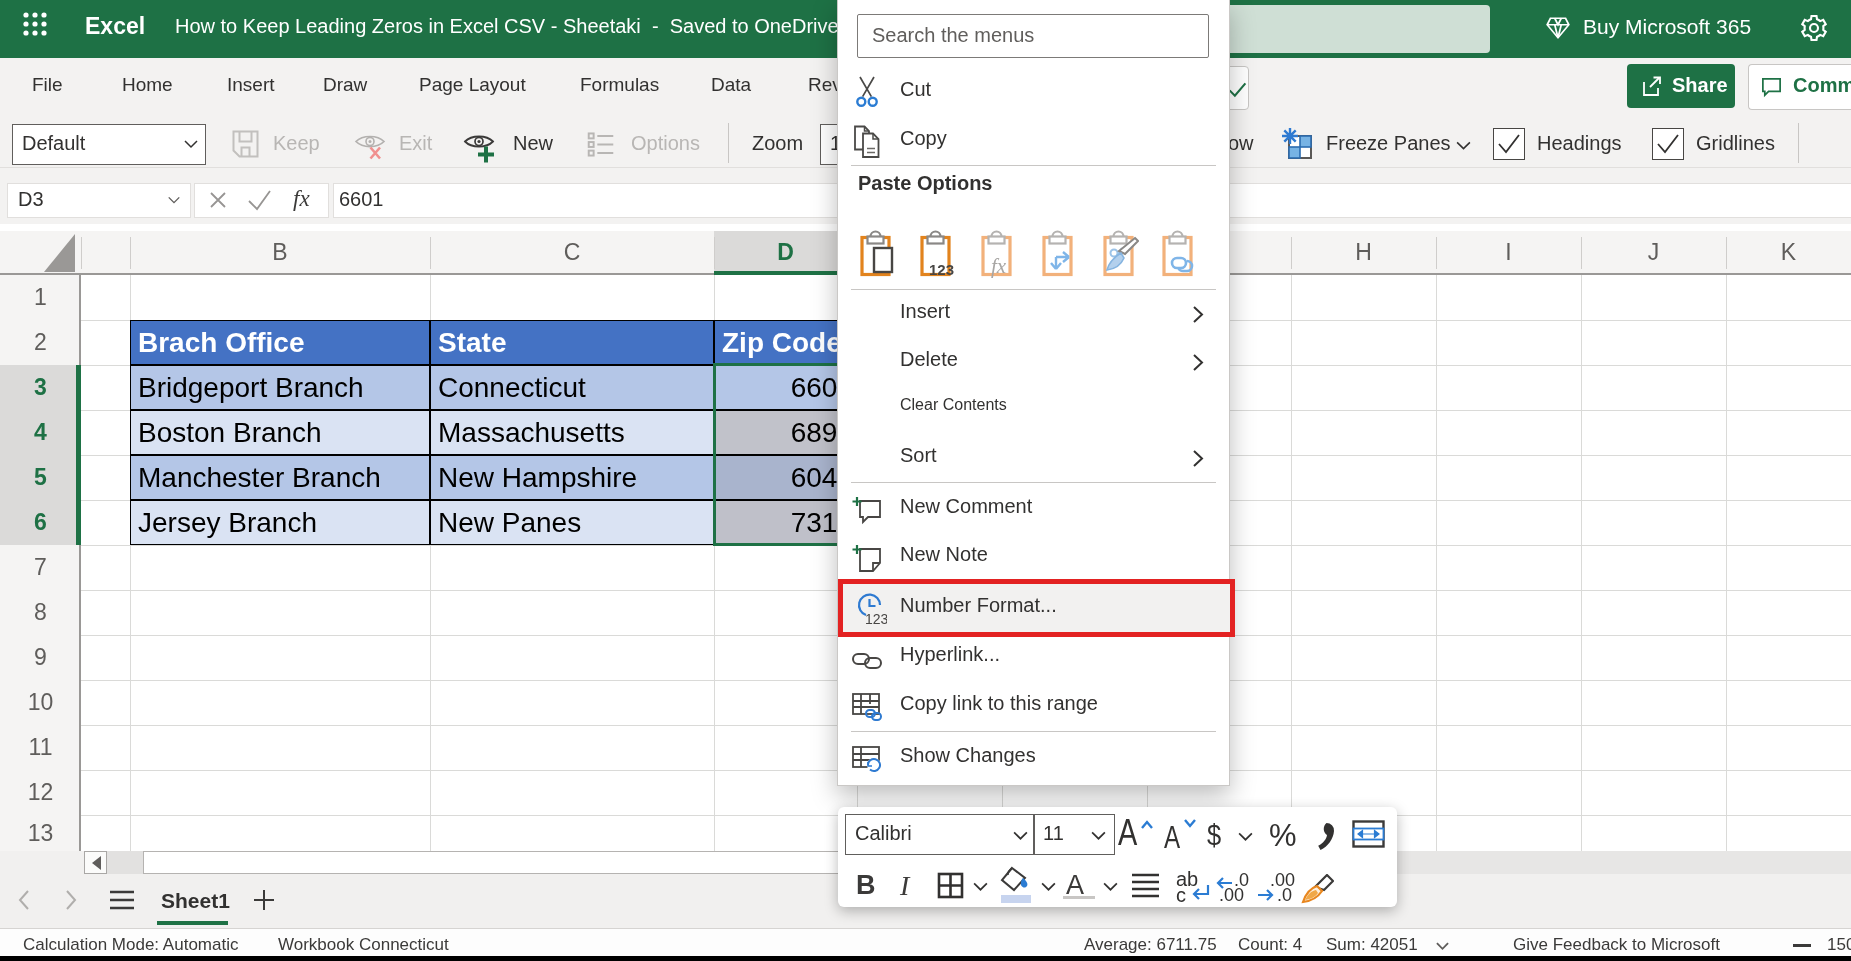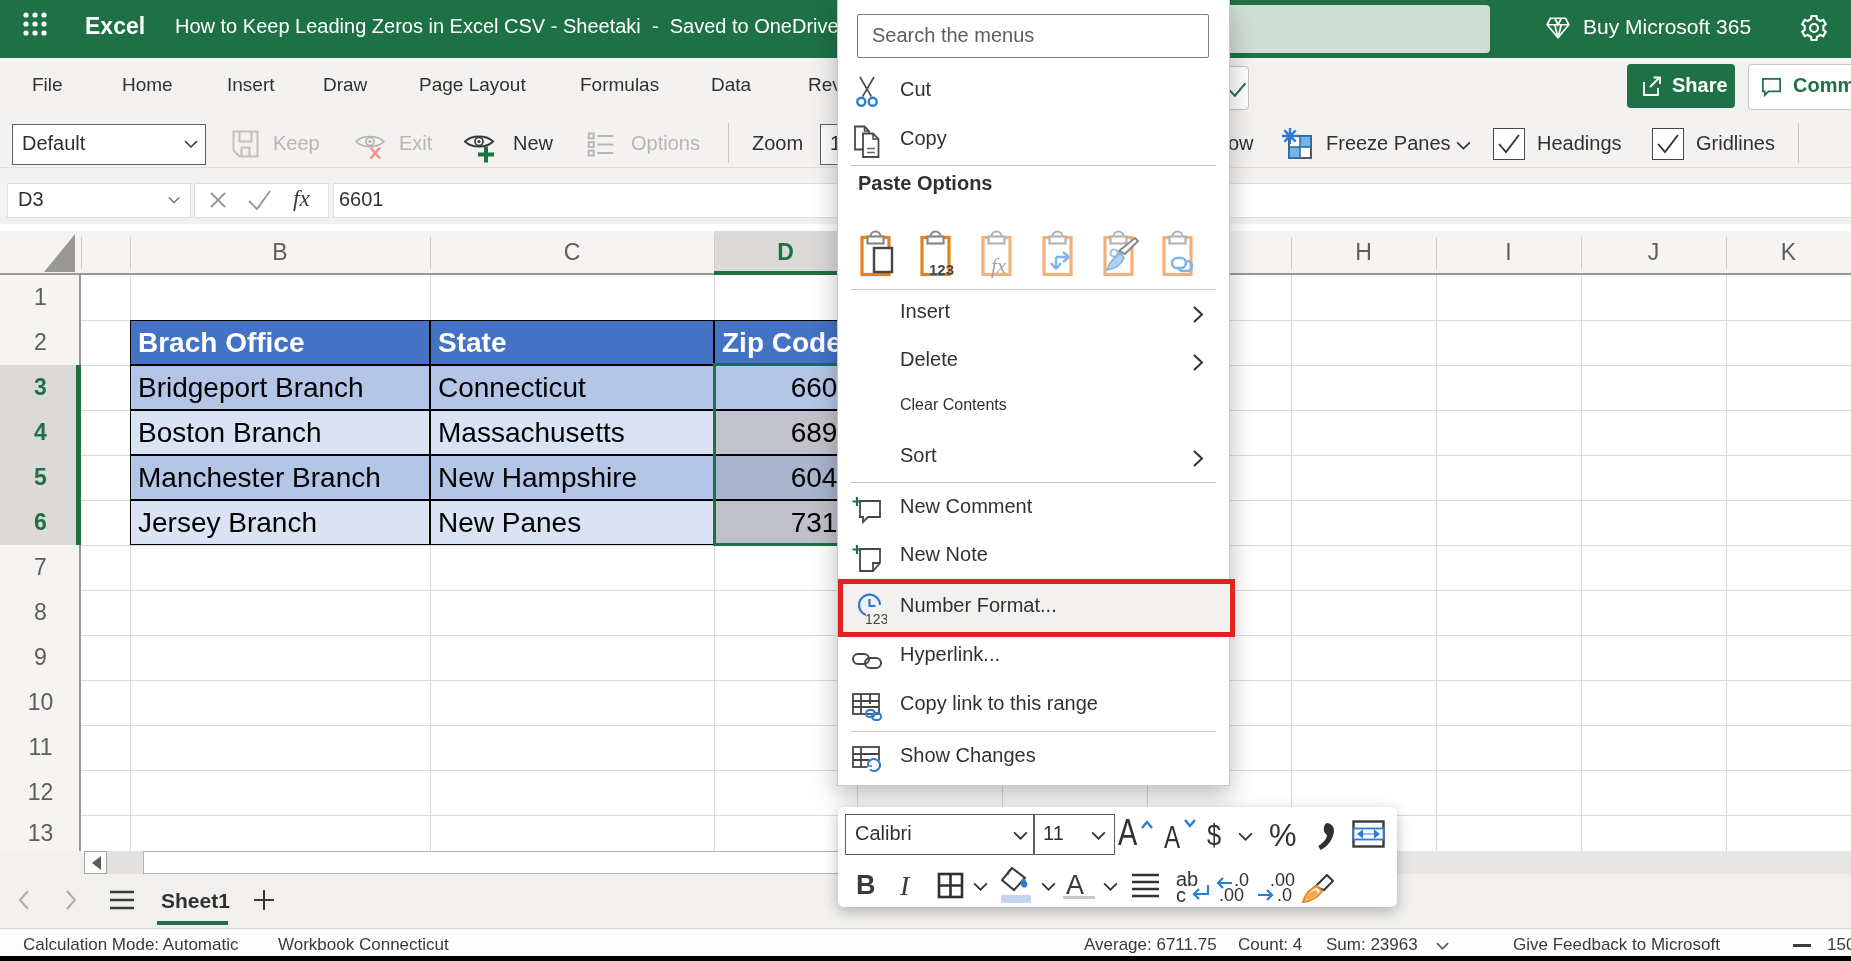--- a/index.html
+++ b/index.html
@@ -301,21 +301,21 @@
 <div class="abs" style="left:157px;top:921px;width:71px;height:4px;background:#1e7145;"></div>
 <svg class="abs" style="left:253px;top:889px" width="22" height="22" viewBox="0 0 22 22" stroke="#3b3a39" stroke-width="2">
     <path d="M11 1v20M1 11h20"></path>
   </svg>
 
 <div class="abs" style="left:0;top:928px;width:1851px;height:28px;background:#fdfdfd;border-top:1px solid #d6d4d2;box-sizing:border-box;"></div>
 <div class="tx" style="left:23px;top:935px;font-size:17px;color:#3b3a39;">Calculation Mode: Automatic</div>
 <div class="tx" style="left:278px;top:935px;font-size:17px;color:#3b3a39;">Workbook Connecticut</div>
 <div class="tx" style="left:1084px;top:935px;font-size:17px;color:#3b3a39;">Average: 6711.75</div>
 <div class="tx" style="left:1238px;top:935px;font-size:17px;color:#3b3a39;">Count: 4</div>
-<div class="tx" style="left:1326px;top:935px;font-size:17px;color:#3b3a39;">Sum: 23963</div>
+<div class="tx" style="left:1326px;top:935px;font-size:17px;color:#3b3a39;">Sum: 42051</div>
 <svg class="abs" style="left:1436px;top:941px" width="13" height="10" viewBox="0 0 14 10" fill="none" stroke="#5f5d5b" stroke-width="2">
     <path d="M1 2l6 6 6-6"></path>
   </svg>
 <div class="tx" style="left:1513px;top:935px;font-size:17px;color:#3b3a39;">Give Feedback to Microsoft</div>
 <div class="abs" style="left:1793px;top:944px;width:18px;height:2.5px;background:#3b3a39;"></div>
 <div class="tx" style="left:1827px;top:935px;font-size:17px;color:#3b3a39;">150</div>
 <div class="abs" style="left:0;top:956px;width:1851px;height:5px;background:#000;"></div>
 
 <div class="abs" style="left:837px;top:0;width:393px;height:786px;background:#fff;border:1px solid #cac8c6;border-top:none;box-sizing:border-box;box-shadow:0 10px 24px rgba(0,0,0,0.26);z-index:40;"></div>
 <div class="abs" style="left:857px;top:14px;width:350px;height:42px;background:#fff;border:1px solid #7c7a78;border-radius:2px;z-index:41;"></div>

